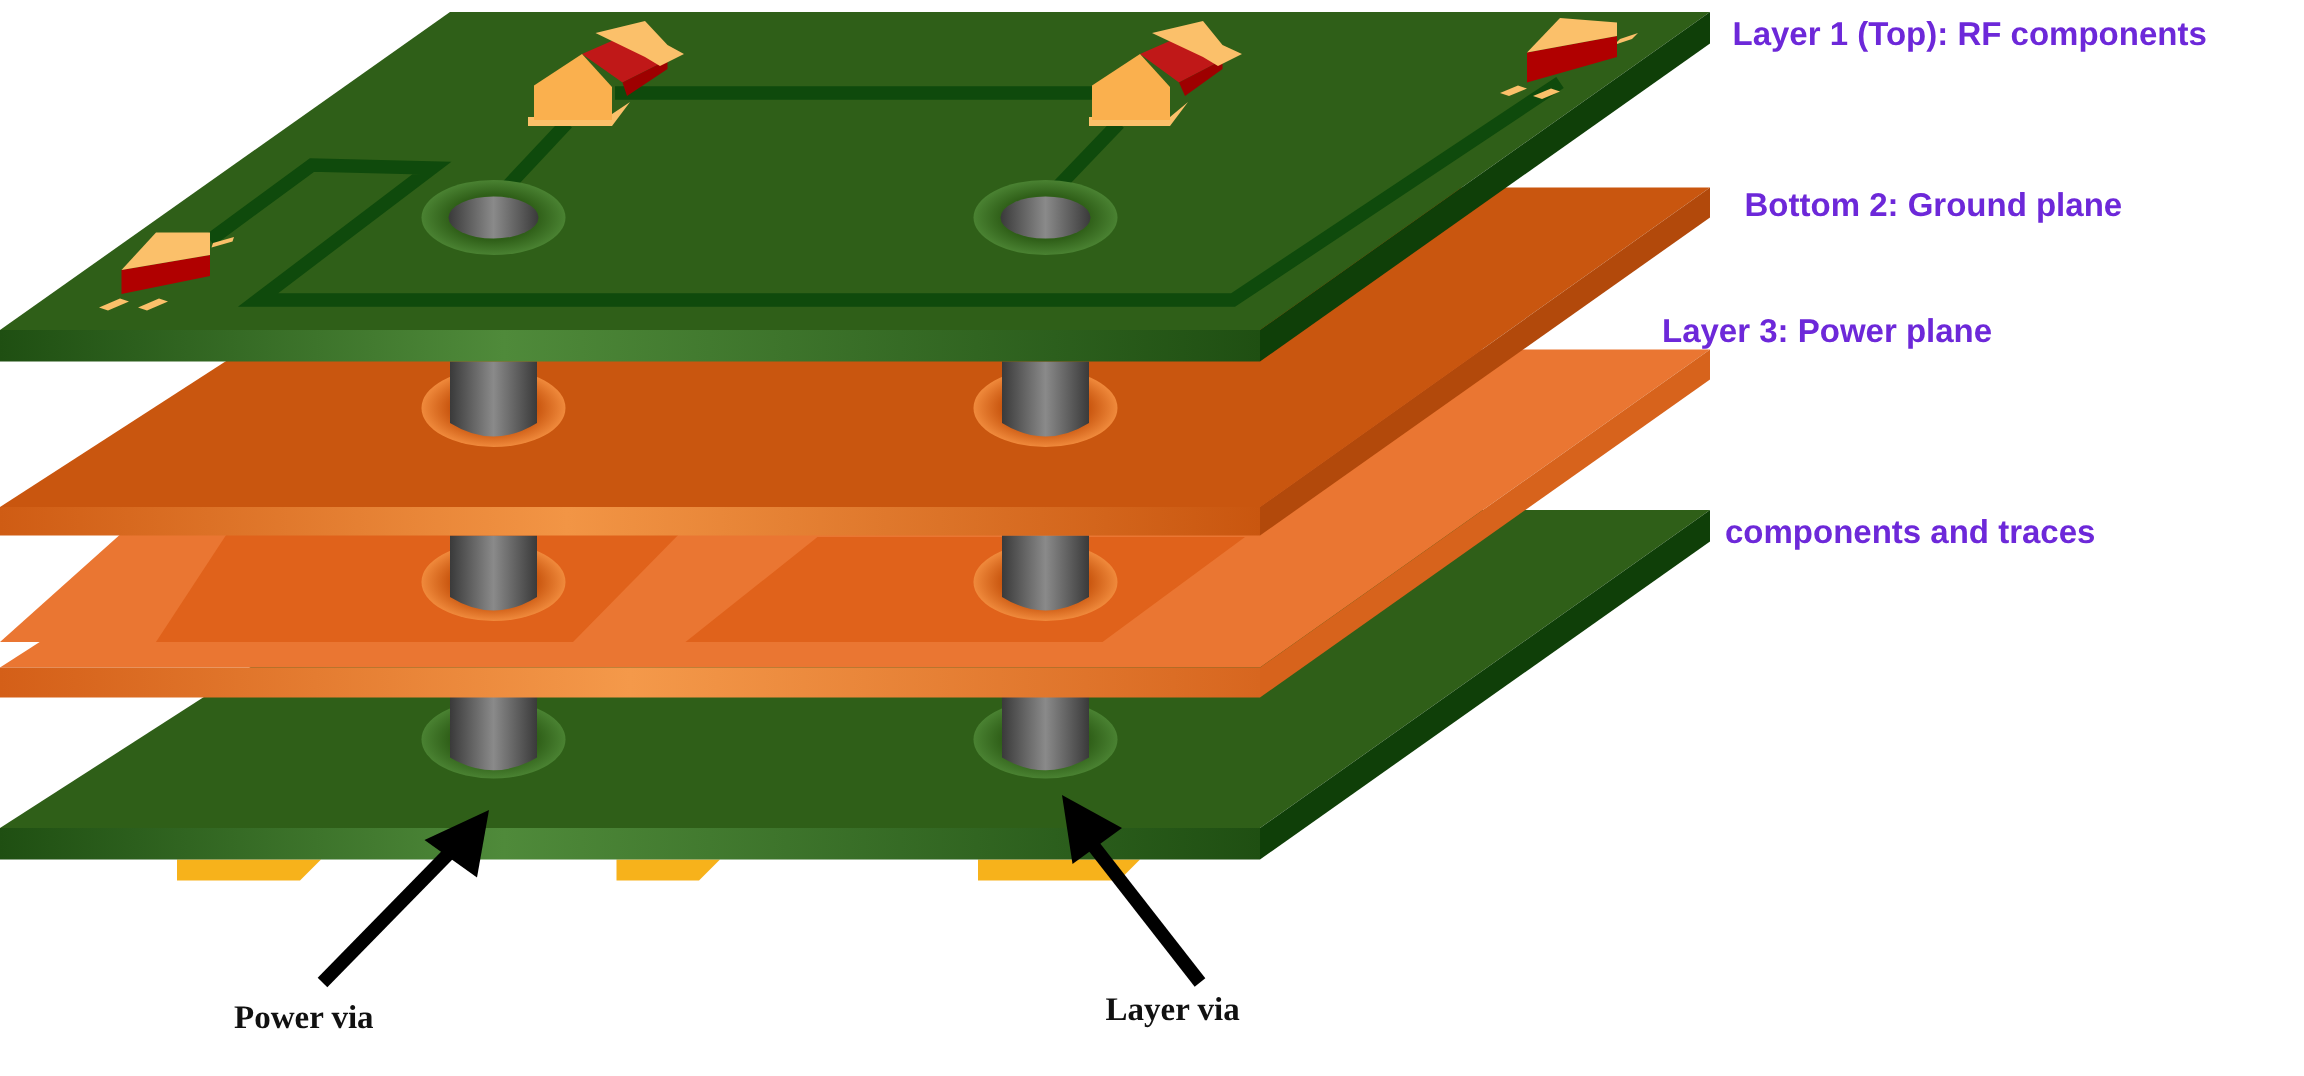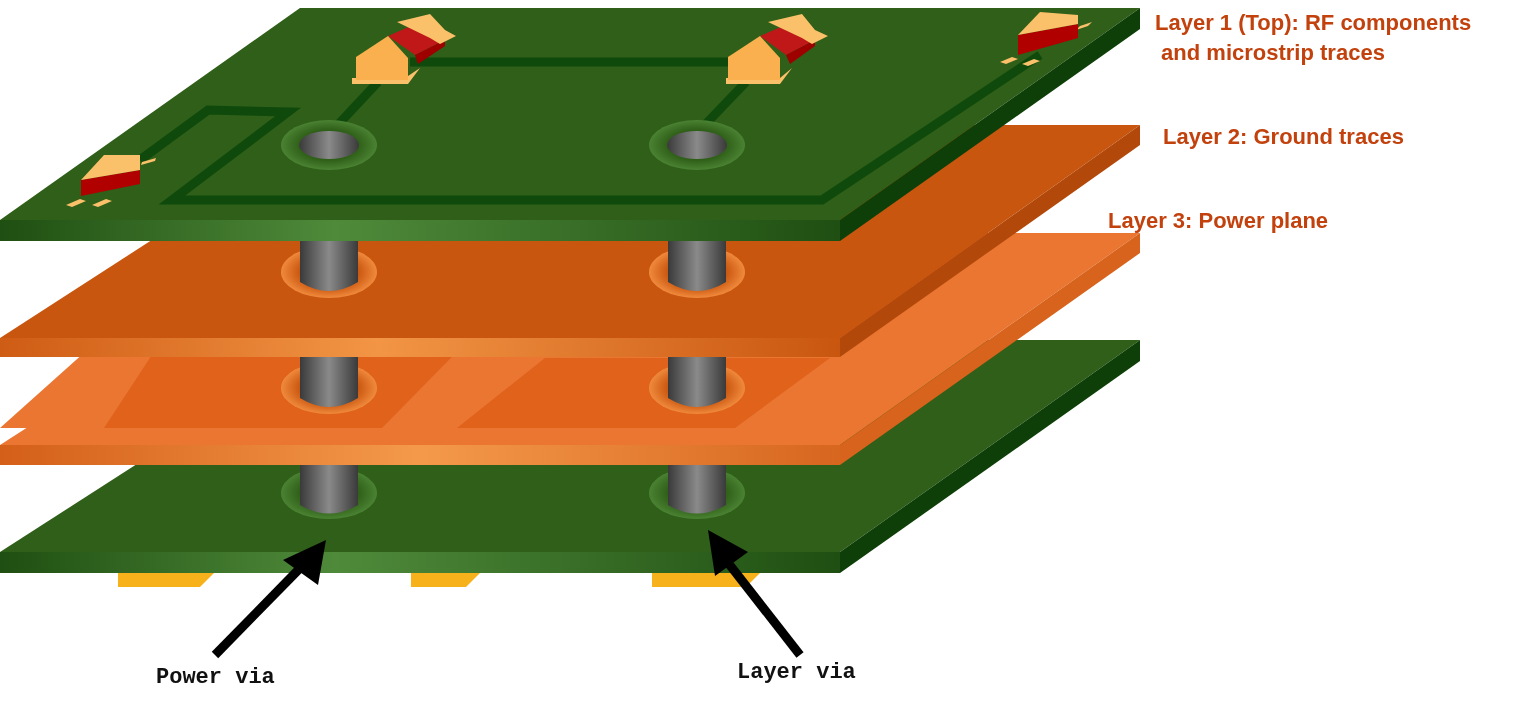--- a/index.html
+++ b/index.html
@@ -1,20 +1,20 @@
 <!DOCTYPE html>
 <html><head>
 <meta charset="utf-8">
 <style>
   html, body { margin: 0; padding: 0; background: #ffffff; }
   body { width: 1536px; height: 717px; position: relative; overflow: hidden; font-family: "Liberation Sans", sans-serif; }
   #diagram { position: absolute; left: 0; top: 0; }
-  .label { position: absolute; font-weight: bold; color: #c2410c; font-size: 22px; line-height: 30px; white-space: nowrap; }
+  .label { position: absolute; font-weight: bold; color: #6d28d9; font-size: 22px; line-height: 30px; white-space: nowrap; }
   .label .l2 { display: block; }
-  .arrow-label { position: absolute; font-weight: bold; color: #111111; font-size: 22px; font-family: Liberation Mono, monospace; }
+  .arrow-label { position: absolute; font-weight: bold; color: #111111; font-size: 22px; font-family: Liberation Serif, serif; }
 </style>
 </head>
 <body>
 
 <svg id="diagram" width="1536" height="717" viewBox="0 0 1536 717" xmlns="http://www.w3.org/2000/svg">
   <defs>
     <linearGradient id="greenEdge" x1="0" x2="1" y1="0" y2="0">
       <stop offset="0" stop-color="#1f4f12"></stop>
       <stop offset="0.4" stop-color="#4f8a3a"></stop>
       <stop offset="1" stop-color="#1f4f12"></stop>
@@ -155,28 +155,28 @@
     <polygon points="326,540 318,585 283,560" fill="#000"></polygon>
   </g>
   <g>
     <line x1="800" y1="655" x2="722" y2="555" stroke="#000" stroke-width="9"></line>
     <polygon points="708,530 748,552 715,576" fill="#000"></polygon>
   </g>
 </svg>
 
 <div class="label" style="left:1155px; top:8px;">
   <span class="l2">Layer 1 (Top): RF components</span>
-  <span class="l2" style="white-space:pre;"> and microstrip traces</span>
 </div>
 
 <div class="label" style="left:1163px; top:122px;">
-  <span>Layer 2: Ground traces</span>
+  <span>Bottom 2: Ground plane</span>
 </div>
 
 <div class="label" style="left:1108px; top:206px;">
   <span>Layer 3: Power plane</span>
 </div>
 
 <div class="label" style="left:1150px; top:340px;">
+  <span class="l2">components and traces</span>
 </div>
 
 <div class="arrow-label" style="left:156px; top:665px;">Power via</div>
 <div class="arrow-label" style="left:737px; top:660px;">Layer via</div>
 
 </body></html>

